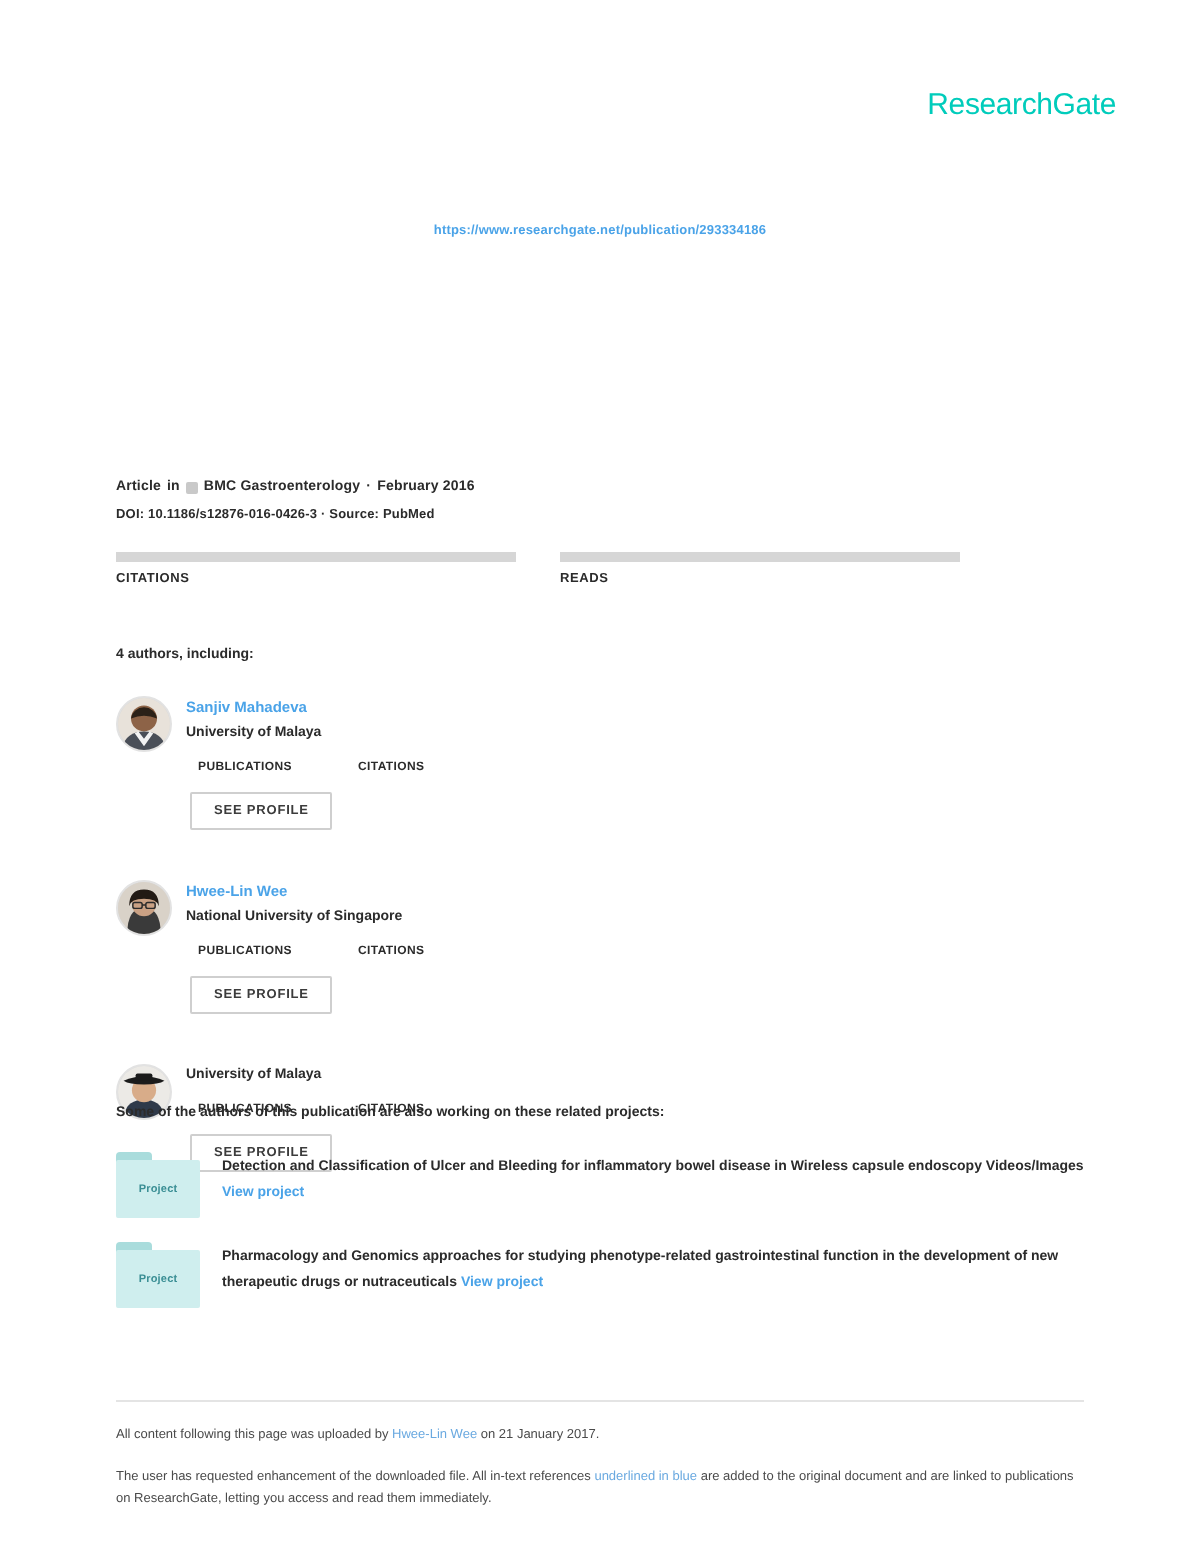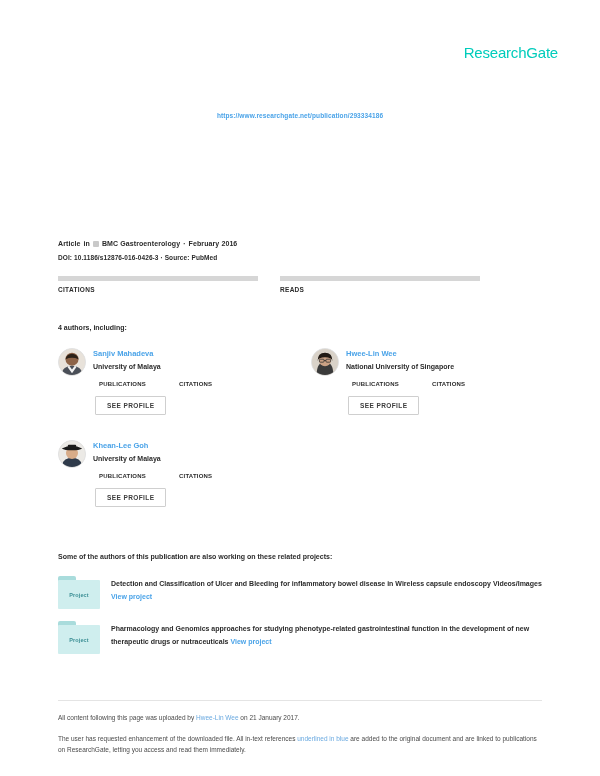--- a/index.html
+++ b/index.html
@@ -140,20 +140,21 @@
 
   .authors-grid {
     position: absolute;
     top: 348px;
     left: 58px;
     width: 484px;
     display: flex;
     flex-wrap: wrap;
     column-gap: 22px;
     row-gap: 10px;
+    flex-direction: column;
   }
   .author-card {
     width: 231px;
     display: flex;
     gap: 7px;
     position: relative;
     min-height: 82px;
   }
   .avatar {
     width: 28px;
@@ -408,21 +409,20 @@
       <div class="avatar">
         <svg viewBox="0 0 28 28" xmlns="http://www.w3.org/2000/svg">
           <rect width="28" height="28" fill="#eceae6"></rect>
           <ellipse cx="14" cy="25" rx="10" ry="7" fill="#2f3a4a"></ellipse>
           <circle cx="14" cy="13" r="6.5" fill="#d8ac89"></circle>
           <path d="M3 8 q11 -5 22 0 q-3 2 -11 2 q-8 0 -11 -2z" fill="#1b1b1b"></path>
           <rect x="9.5" y="4" width="9" height="4" rx="1" fill="#1b1b1b"></rect>
         </svg>
       </div>
       <div class="author-body">
-        <div class="author-name">Khean-Lee Goh</div>
         <div class="author-affil">University of Malaya</div>
         <div class="author-stats">
           <div class="astat">
             <div class="astat-num"></div>
             <div class="astat-label">PUBLICATIONS</div>
           </div>
           <div class="astat">
             <div class="astat-num"></div>
             <div class="astat-label">CITATIONS</div>
           </div>

